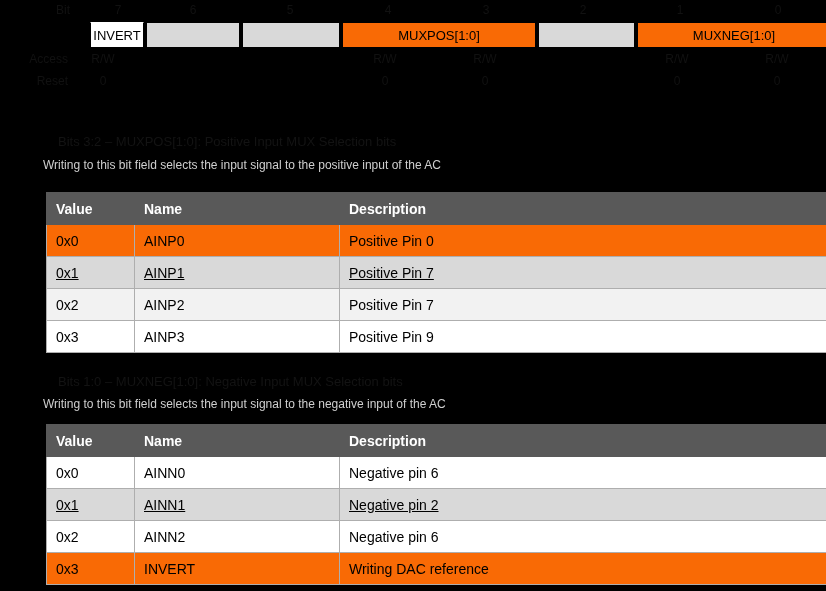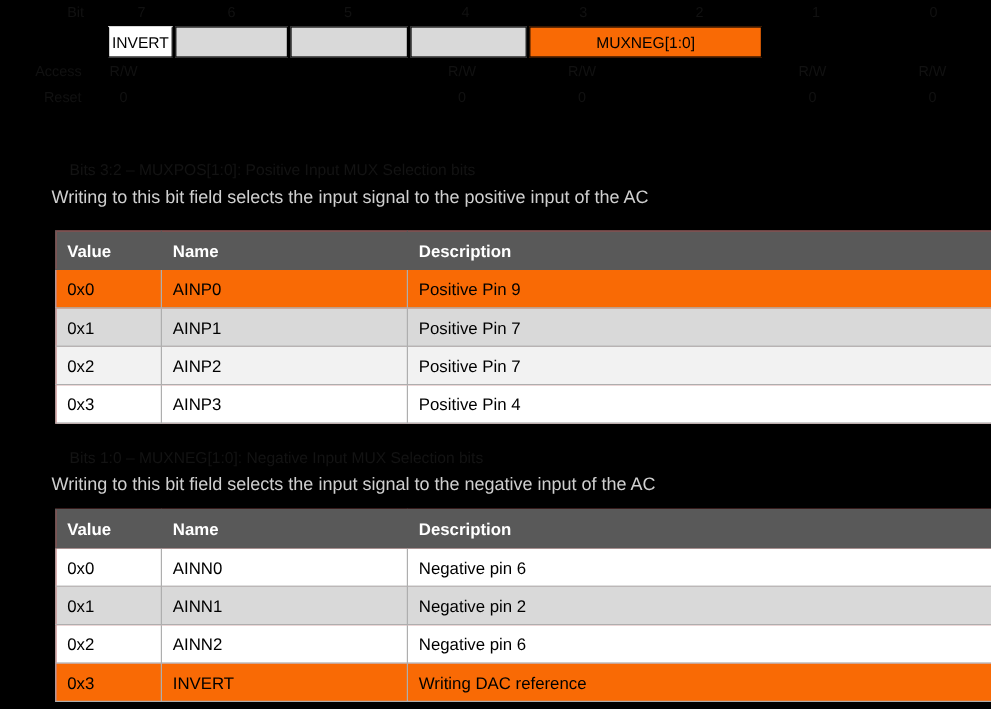--- a/index.html
+++ b/index.html
@@ -48,52 +48,52 @@
     position: absolute; top: 0; font-size: 12px; color: #111111;
     text-align: center; line-height: 18px; white-space: nowrap;
   }
 
   
   .section-head {
     position: absolute; font-size: 13px; color: #131313;
     white-space: nowrap; line-height: 18px;
   }
   .section-desc {
-    position: absolute; font-size: 15px; color: #cfcfcf;
+    position: absolute; font-size: 12px; color: #cfcfcf;
     white-space: nowrap; line-height: 18px;
   }
 
   
   table.vtab {
     position: absolute;
     border-collapse: collapse;
     width: 780px;
     table-layout: fixed;
-    background: #ef4444;
+    background: #0369a1;
   }
   table.vtab th, table.vtab td {
     border: 1px solid #aeaeae;
     font-size: 14px;
     padding: 6px 9px;
     text-align: left;
     height: 32px;
     color: #000000;
   }
   table.vtab th {
     background: #595959;
     color: #ffffff;
     font-weight: bold;
     border-color: #595959;
   }
   table.vtab col.c-value { width: 88px; }
   table.vtab col.c-name  { width: 205px; }
   table.vtab col.c-desc  { width: 487px; }
 
   tr.r-white   td { background: #ffffff; }
-  tr.r-gray    td { background: #d9d9d9; }
+  tr.r-gray    td { background: #d9d9d9; text-decoration: underline; }
   tr.r-light   td { background: #f2f2f2; }
   tr.r-orange  td { background: #f96a05; }
 </style>
 </head>
 <body>
 
 <div id="page">
 
   <div class="bitdiagram">
 
@@ -106,20 +106,21 @@
       <span class="bitnum-label" style="left:458px; width:56px;">3</span>
       <span class="bitnum-label" style="left:555px; width:56px;">2</span>
       <span class="bitnum-label" style="left:652px; width:56px;">1</span>
       <span class="bitnum-label" style="left:750px; width:56px;">0</span>
     </div>
 
     <div class="field-row">
       <div class="fcell white" style="width:54px;">INVERT</div>
       <div class="fcell gray" style="width:94px;"></div>
       <div class="fcell gray" style="width:98px;"></div>
+      <div class="fcell orange" style="width:194px;">MUXPOS[1:0]</div>
       <div class="fcell gray" style="width:97px;"></div>
       <div class="fcell orange" style="width:194px;">MUXNEG[1:0]</div>
     </div>
 
     <div class="access-row">
       <span class="rowlabel" style="left:0px; top:1px; width:68px; text-align:right;">Access</span>
       <span class="cellval" style="left:78px;  width:50px;">R/W</span>
       <span class="cellval" style="left:360px; width:50px;">R/W</span>
       <span class="cellval" style="left:460px; width:50px;">R/W</span>
       <span class="cellval" style="left:652px; width:50px;">R/W</span>
@@ -149,36 +150,36 @@
       <tr>
         <th>Value</th>
         <th>Name</th>
         <th>Description</th>
       </tr>
     </thead>
     <tbody>
       <tr class="r-orange">
         <td>0x0</td>
         <td>AINP0</td>
-        <td>Positive Pin 9</td>
+        <td>Positive Pin 0</td>
       </tr>
       <tr class="r-gray">
         <td>0x1</td>
         <td>AINP1</td>
         <td>Positive Pin 7</td>
       </tr>
       <tr class="r-light">
         <td>0x2</td>
         <td>AINP2</td>
         <td>Positive Pin 7</td>
       </tr>
       <tr class="r-white">
         <td>0x3</td>
         <td>AINP3</td>
-        <td>Positive Pin 4</td>
+        <td>Positive Pin 9</td>
       </tr>
     </tbody>
   </table>
 
   <div class="section-head" style="left:58px; top:373px;">Bits 1:0 – MUXNEG[1:0]: Negative Input MUX Selection bits</div>
   <div class="section-desc" style="left:43px; top:395px;">Writing to this bit field selects the input signal to the negative input of the AC</div>
 
   <table class="vtab" style="left:46px; top:424px;">
     <colgroup>
         <col class="c-value">

